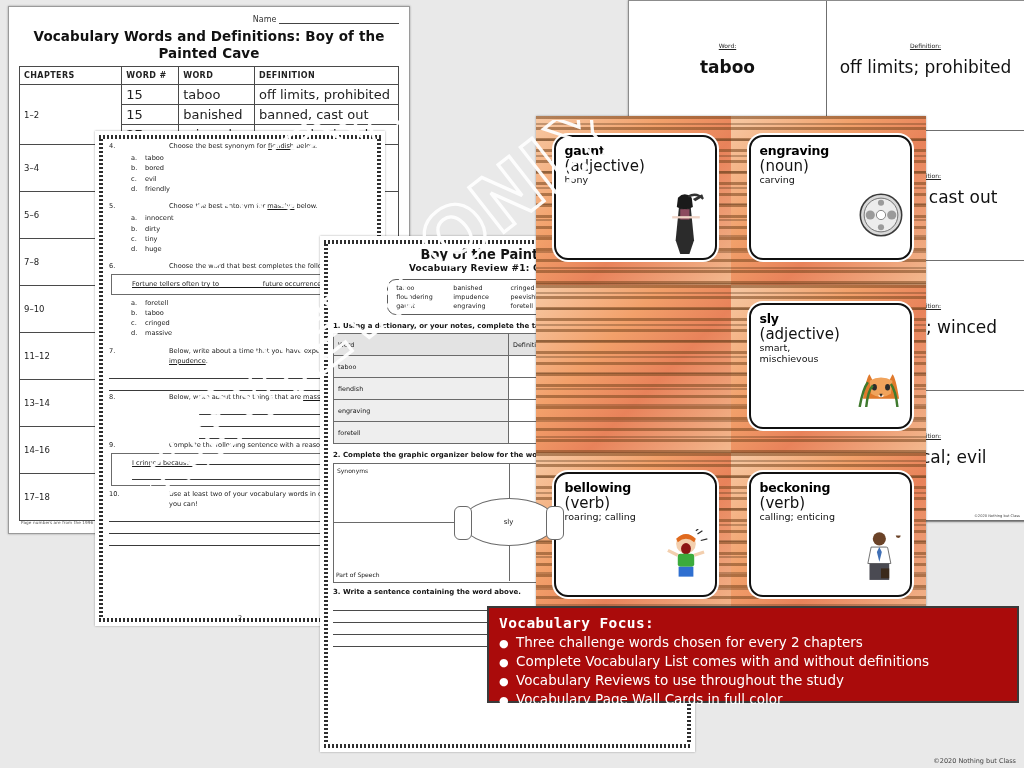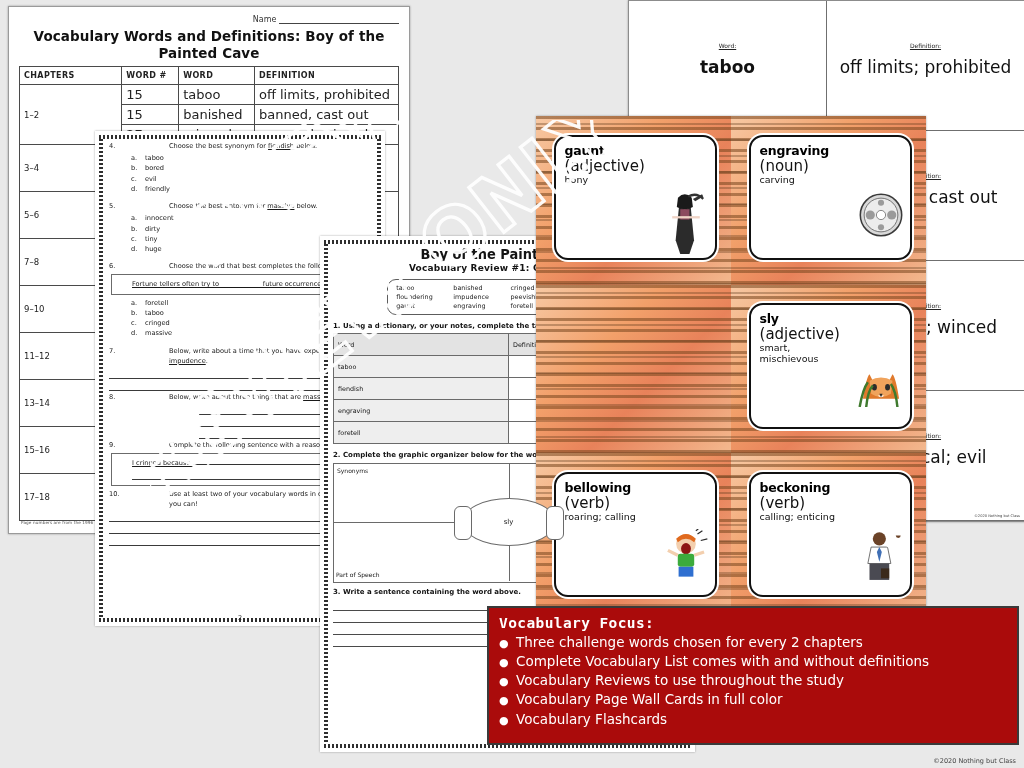--- a/index.html
+++ b/index.html
@@ -109,21 +109,21 @@
   
   #sheet5{left:628px;top:0px;width:396px;height:520px;background:#fff;border:1px solid #8c8c8c;}
   .fcgrid{position:absolute;inset:0;display:grid;grid-template-columns:1fr 1fr;grid-template-rows:repeat(4,1fr);}
   .fc{border-right:1px solid #6f6f6f;border-bottom:1px solid #6f6f6f;position:relative;}
   .fc .hd{position:absolute;left:0;right:0;top:32%;text-align:center;font-size:6px;color:#222;text-decoration:underline;}
   .fc .val{position:absolute;left:6px;right:6px;top:44%;text-align:center;font-size:17px;color:#111;line-height:1.12;}
   .fc .val.word{font-weight:bold;font-size:17px;}
   .fc-copy{position:absolute;right:5px;bottom:3px;font-size:3.6px;color:#444;}
 
   
-  #callout{position:absolute;left:487px;top:606px;width:532px;height:139px;
+  #callout{position:absolute;left:487px;top:606px;width:532px;height:97px;
     background:#aa0b0b;border:2px solid #3a3a3a;color:#fff;padding:7px 10px 0 10px;box-sizing:border-box;}
   #callout .hd{font-family:"DejaVu Sans Mono",monospace;font-size:14.5px;font-weight:bold;letter-spacing:.4px;margin-bottom:2px;}
   #callout ul{list-style:none;margin:0;padding:0;}
   #callout li{font-size:13.5px;line-height:1.42;display:flex;gap:11px;align-items:baseline;}
   #callout li .b{font-size:11px;line-height:1;width:6px;flex:none;}
 
   .page-copy{position:absolute;right:8px;bottom:3px;font-size:6.5px;color:#444;}
 
   
   #watermark{position:absolute;left:150px;top:120px;width:660px;height:470px;pointer-events:none;}
@@ -206,21 +206,21 @@
               <td></td>
               <td></td>
             </tr>
             <tr>
               <td class="ch" rowspan="1" style="height: 42px;">13–14</td>
               <td></td>
               <td></td>
               <td></td>
             </tr>
             <tr>
-              <td class="ch" rowspan="1" style="height: 42px;">15–16</td>
+              <td class="ch" rowspan="1" style="height: 42px;">14–16</td>
               <td></td>
               <td></td>
               <td></td>
             </tr>
             <tr>
               <td class="ch" rowspan="1" style="height: 42px;">17–18</td>
               <td></td>
               <td></td>
               <td></td>
             </tr>

